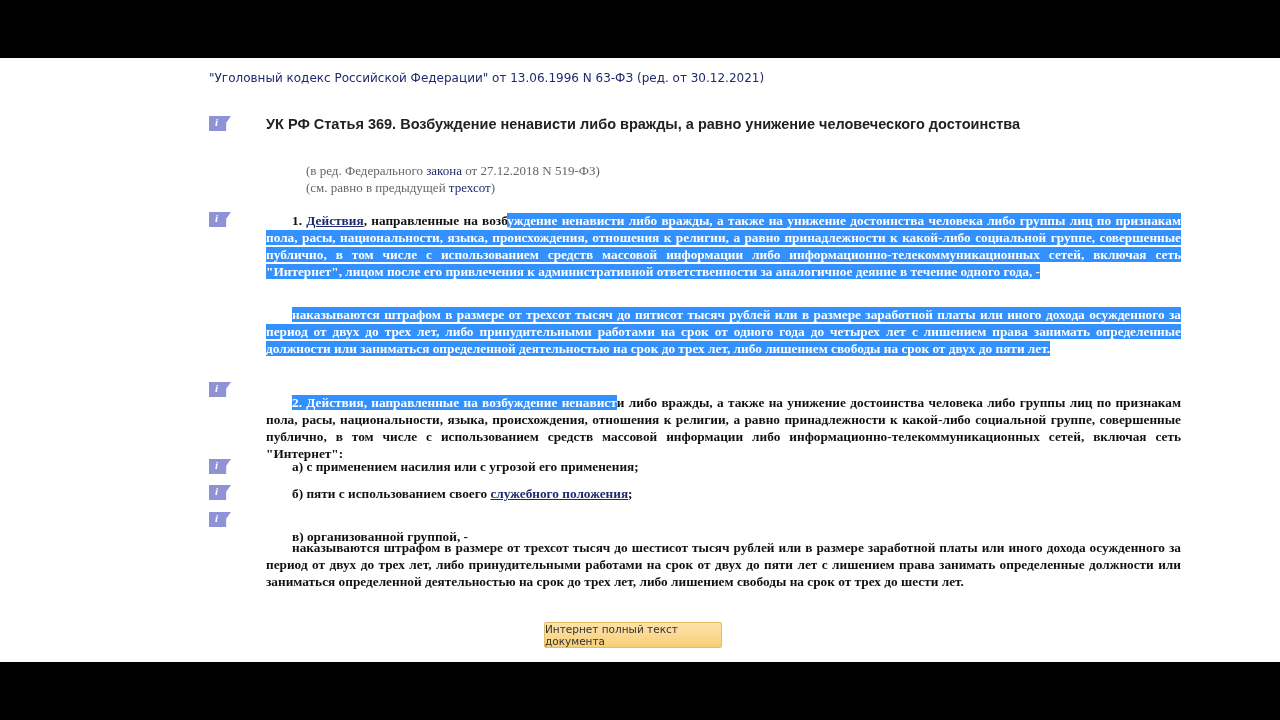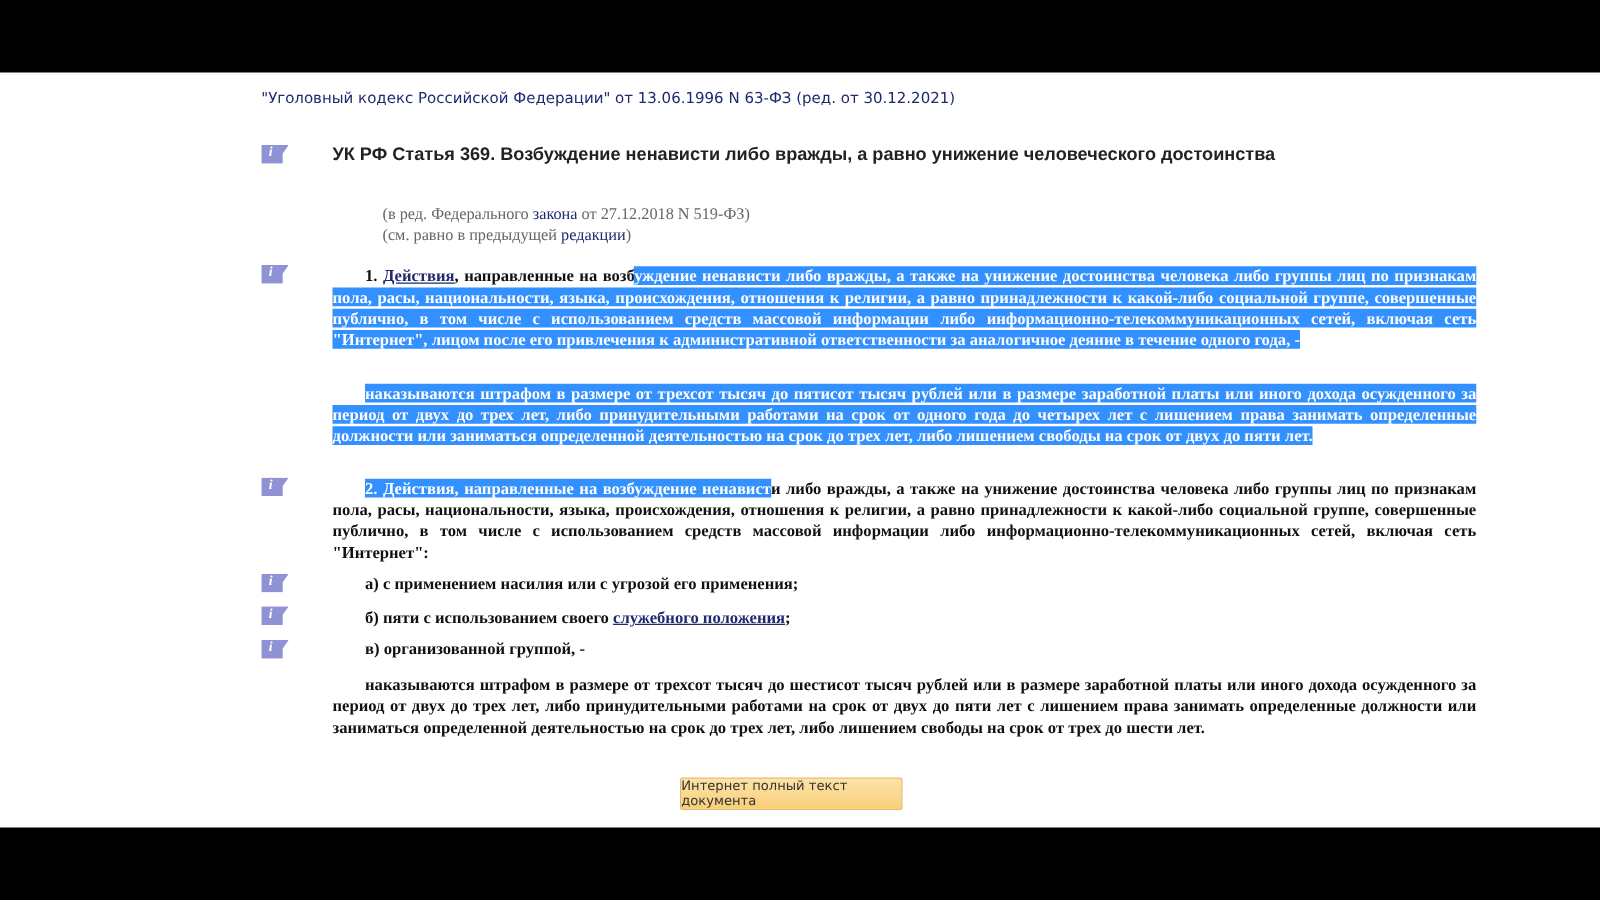--- a/index.html
+++ b/index.html
@@ -56,59 +56,59 @@
     <span class="link">"Уголовный кодекс Российской Федерации"</span><span> от 13.06.1996 N 63-ФЗ (ред. от 30.12.2021)</span>
   </div>
 
   <div class="info-icon" style="top:58px">
       <span>i</span>
     </div>
   <div class="article-title">УК РФ Статья 369. Возбуждение ненависти либо вражды, а равно унижение человеческого достоинства</div>
 
   <div class="edition-note">
     <div><span>(в ред. Федерального </span><span class="link">закона</span><span> от 27.12.2018 N 519-ФЗ)</span></div>
-    <div><span>(см. равно в предыдущей </span><span class="link">редакции</span><span>)</span></div>
+    <div><span>(см. равно в предыдущей </span><span class="link">трехсот</span><span>)</span></div>
   </div>
 
   <div class="info-icon" style="top:154px">
       <span>i</span>
     </div>
   <div class="para" style="top:154px">
     <span class="indent"></span><span>1. </span><span class="ulink">Действия</span><span>, направленные на возб</span><span class="hl">уждение ненависти либо вражды, а также на унижение достоинства человека либо группы лиц по признакам пола, расы, национальности, языка, происхождения, отношения к религии, а равно принадлежности к какой-либо социальной группе, совершенные публично, в том числе с использованием средств массовой информации либо информационно-телекоммуникационных сетей, включая сеть "Интернет", лицом после его привлечения к административной ответственности за аналогичное деяние в течение одного года, -</span>
   </div>
 
   <div class="para" style="top:248px">
     <span class="indent hl"></span><span class="hl">наказываются штрафом в размере от трехсот тысяч до пятисот тысяч рублей или в размере заработной платы или иного дохода осужденного за период от двух до трех лет, либо принудительными работами на срок от одного года до четырех лет с лишением права занимать определенные должности или заниматься определенной деятельностью на срок до трех лет, либо лишением свободы на срок от двух до пяти лет.</span>
   </div>
 
   <div class="info-icon" style="top:324px">
       <span>i</span>
     </div>
-  <div class="para" style="top:324px">
+  <div class="para" style="top:336px">
     <span class="indent"></span><span class="hl">2. Действия, направленные на возбуждение ненавист</span><span>и либо вражды, а также на унижение достоинства человека либо группы лиц по признакам пола, расы, национальности, языка, происхождения, отношения к религии, а равно принадлежности к какой-либо социальной группе, совершенные публично, в том числе с использованием средств массовой информации либо информационно-телекоммуникационных сетей, включая сеть "Интернет":</span>
   </div>
 
   <div class="info-icon" style="top:401px">
       <span>i</span>
     </div>
   <div class="para" style="top:400px">
     <span class="indent"></span><span>а) с применением насилия или с угрозой его применения;</span>
   </div>
 
   <div class="info-icon" style="top:427px">
       <span>i</span>
     </div>
   <div class="para" style="top:427px">
     <span class="indent"></span><span>б) пяти с использованием своего </span><span class="ulink">служебного положения</span><span>;</span>
   </div>
 
   <div class="info-icon" style="top:454px">
       <span>i</span>
     </div>
-  <div class="para" style="top:452px">
+  <div class="para" style="top:470px">
     <span class="indent"></span><span>в) организованной группой, -</span>
   </div>
 
   <div class="para" style="top:481px">
     <span class="indent"></span><span>наказываются штрафом в размере от трехсот тысяч до шестисот тысяч рублей или в размере заработной платы или иного дохода осужденного за период от двух до трех лет, либо принудительными работами на срок от двух до пяти лет с лишением права занимать определенные должности или заниматься определенной деятельностью на срок до трех лет, либо лишением свободы на срок от трех до шести лет.</span>
   </div>
 
   <div class="open-btn">Интернет полный текст документа</div>
 </div>
 

